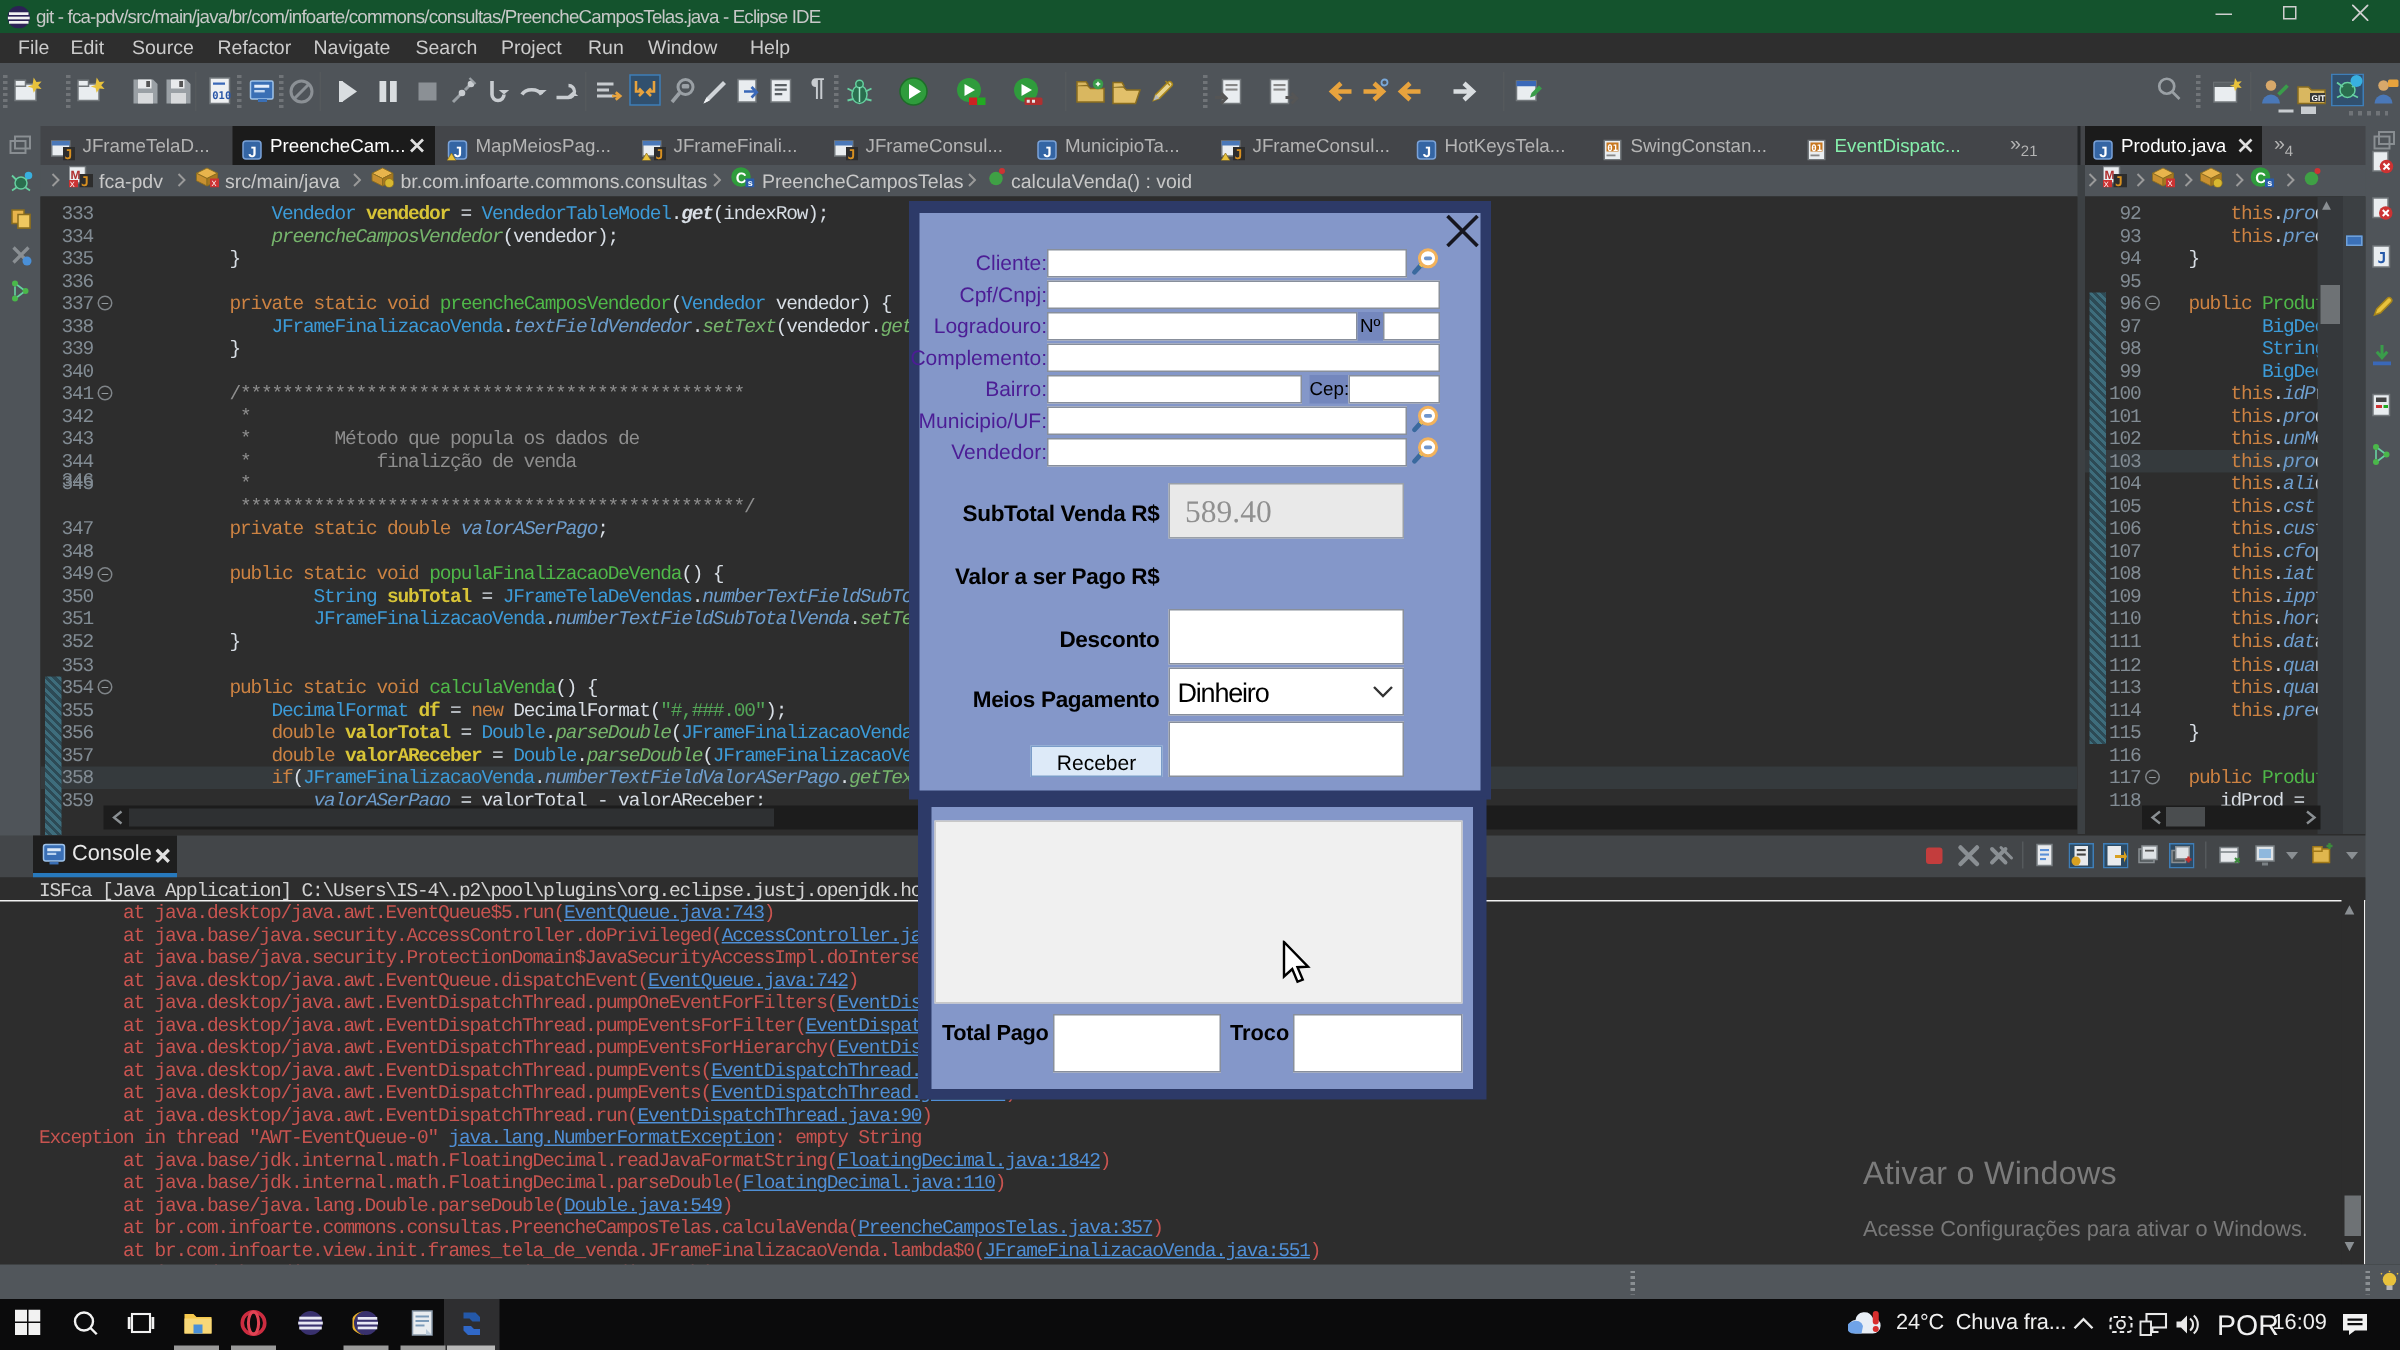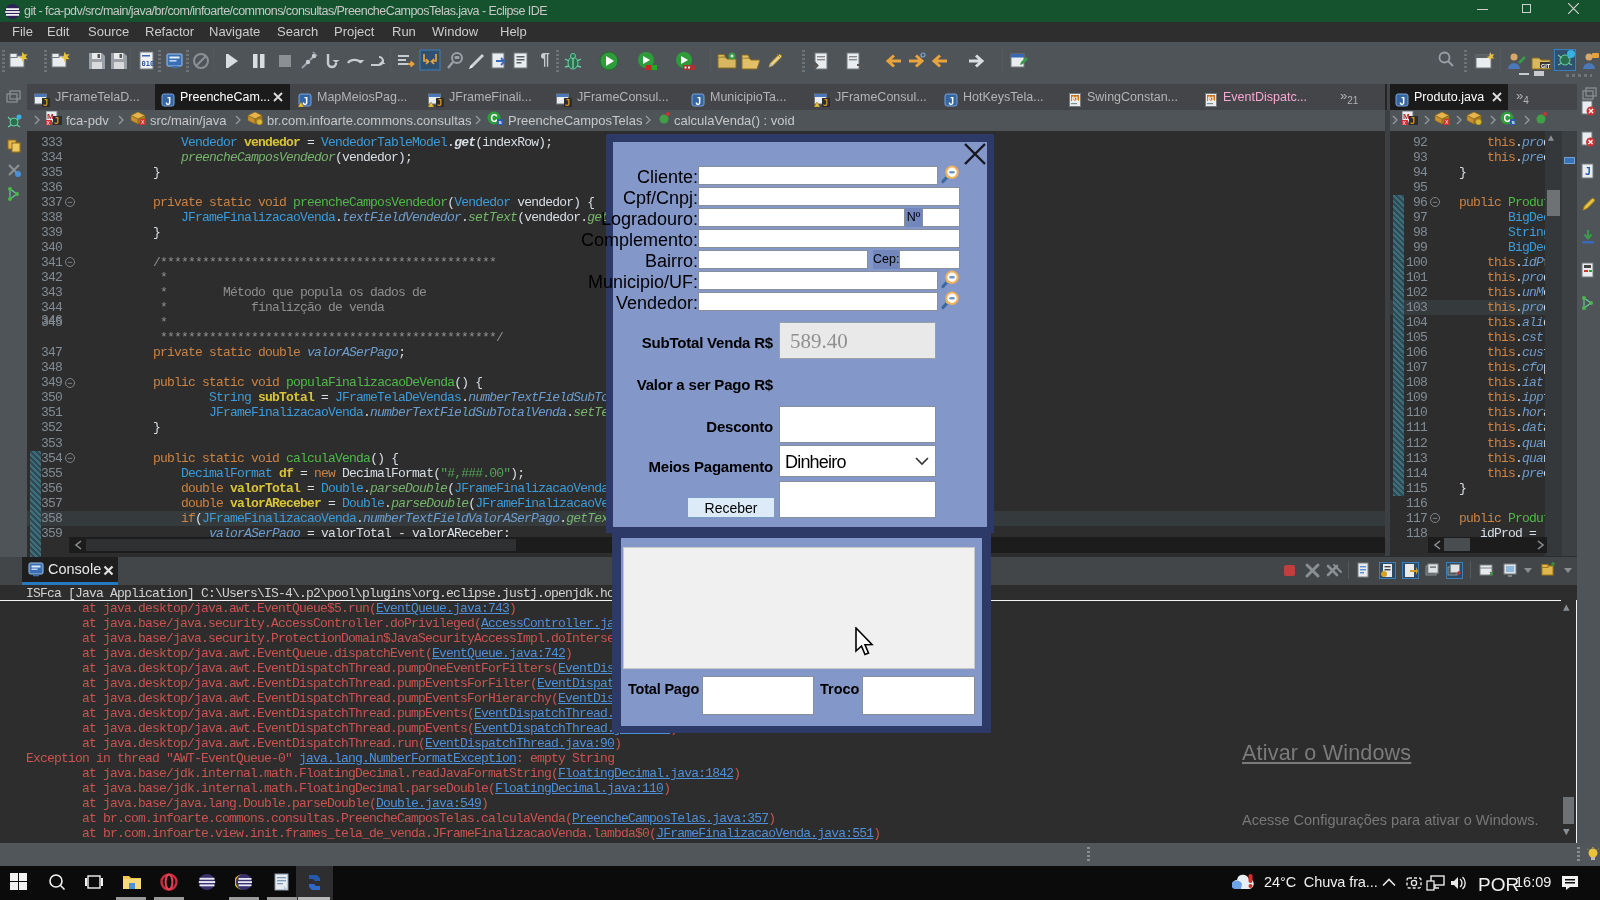--- a/index.html
+++ b/index.html
@@ -48,28 +48,28 @@
 
 #statusbar { left:0; top:843px; width:1600px; height:23px; background:#51565b; }
 #taskbar { left:0; top:866px; width:1600px; height:34px; background:#0b0b0c; }
 
 
 #dlg1 { left:606px; top:134px; width:388px; height:399px; background:#2d3a68; }
 #dlg1 .inner { position:absolute; left:7px; top:8px; width:374px; height:385px; background:#8497c9; }
 #dlg2 { left:612px; top:531px; width:379px; height:202px; background:#2d3a68; }
 #dlg2 .inner { position:absolute; left:9px; top:7px; width:361px; height:188px; background:#8497c9; }
 .dfield { position:absolute; background:#fff; border:1px solid #888f9b; }
-.dlabel { position:absolute; color:#000000; font-size:18px; text-align:left; white-space:nowrap; }
+.dlabel { position:absolute; color:#4c1d95; font-size:14px; text-align:left; white-space:nowrap; }
 .rpin { left:auto !important; width:auto !important; right:289px; }
 .dbold { position:absolute; color:#000; font-size:15px; letter-spacing:-0.2px; font-weight:bold; text-align:right; white-space:nowrap; left:auto !important; width:auto !important; right:214px; }
 .gfield { position:absolute; background:#e9e9e9; border:1px solid #9aa0a8; color:#909090; font-family:"Liberation Serif", serif; font-size:21px; padding-left:10px; }
 .badge { position:absolute; background:#7487bd; color:#000; font-size:12.5px; text-align:center; }
 
 
-#wm1 { left:1242px; top:741px; color:#7b7b7b; font-size:21.5px; letter-spacing:0.2px;text-decoration:underline; }
+#wm1 { left:1242px; top:770px; color:#7b7b7b; font-size:21.5px; letter-spacing:0.2px; }
 #wm2 { left:1242px; top:812px; color:#787878; font-size:14.5px; }
 </style>
 </head>
 <body>
 
 <div id="titlebar" class="abs">
   <svg class="abs" style="left:5px;top:4px" width="15" height="15" viewBox="0 0 15 15">
       <circle cx="7.5" cy="7.5" r="7.5" fill="#2c2255"></circle>
       <rect x="1" y="4.2" width="13" height="1.8" fill="#f2f2f2"></rect>
       <rect x="0.2" y="7.1" width="14.6" height="1.8" fill="#f2f2f2"></rect>
@@ -396,21 +396,21 @@
     </div>
 <div class="tab" style="left:1062px;width:130px;background:transparent;color:#b4b4b4">
       <span class="ticon" style="left:6px"><svg width="14" height="14">
           <rect x="1.5" y="0.5" width="11" height="13" fill="#e9edf0" stroke="#73787c"></rect>
           <rect x="3" y="2" width="8" height="6" fill="#c87820"></rect>
           <text x="3.5" y="7.5" font-size="6" font-weight="bold" fill="#fff" font-family="monospace">01</text>
           <rect x="3" y="10" width="6" height="1.2" fill="#888"></rect>
         </svg></span>
       <span style="position:absolute;left:25px">SwingConstan...</span>
     </div>
-<div class="tab" style="left:1198px;width:122px;background:transparent;color:#f9a8d4">
+<div class="tab" style="left:1198px;width:122px;background:transparent;color:#86efac">
       <span class="ticon" style="left:6px"><svg width="14" height="14">
           <rect x="1.5" y="0.5" width="11" height="13" fill="#e9edf0" stroke="#73787c"></rect>
           <rect x="3" y="2" width="8" height="6" fill="#c87820"></rect>
           <text x="3.5" y="7.5" font-size="6" font-weight="bold" fill="#fff" font-family="monospace">01</text>
           <rect x="3" y="10" width="6" height="1.2" fill="#888"></rect>
         </svg></span>
       <span style="position:absolute;left:25px">EventDispatc...</span>
     </div>
 <div class="abs" style="left:1340px;top:4px;color:#b4b4b4;font-size:13px">»<span style="font-size:10px;vertical-align:-4px">21</span></div>
 <div class="abs" style="left:1385px;top:0;width:2px;height:26px;background:#222426"></div>

